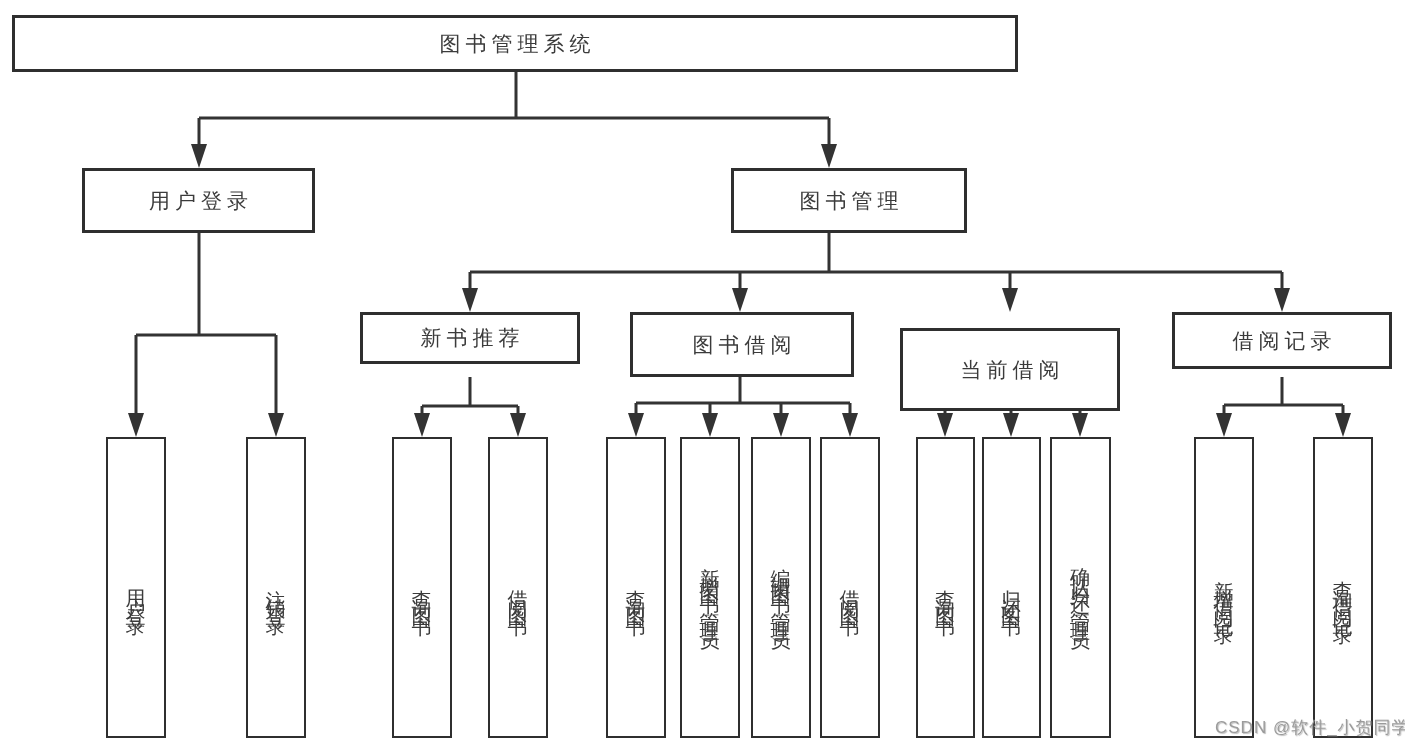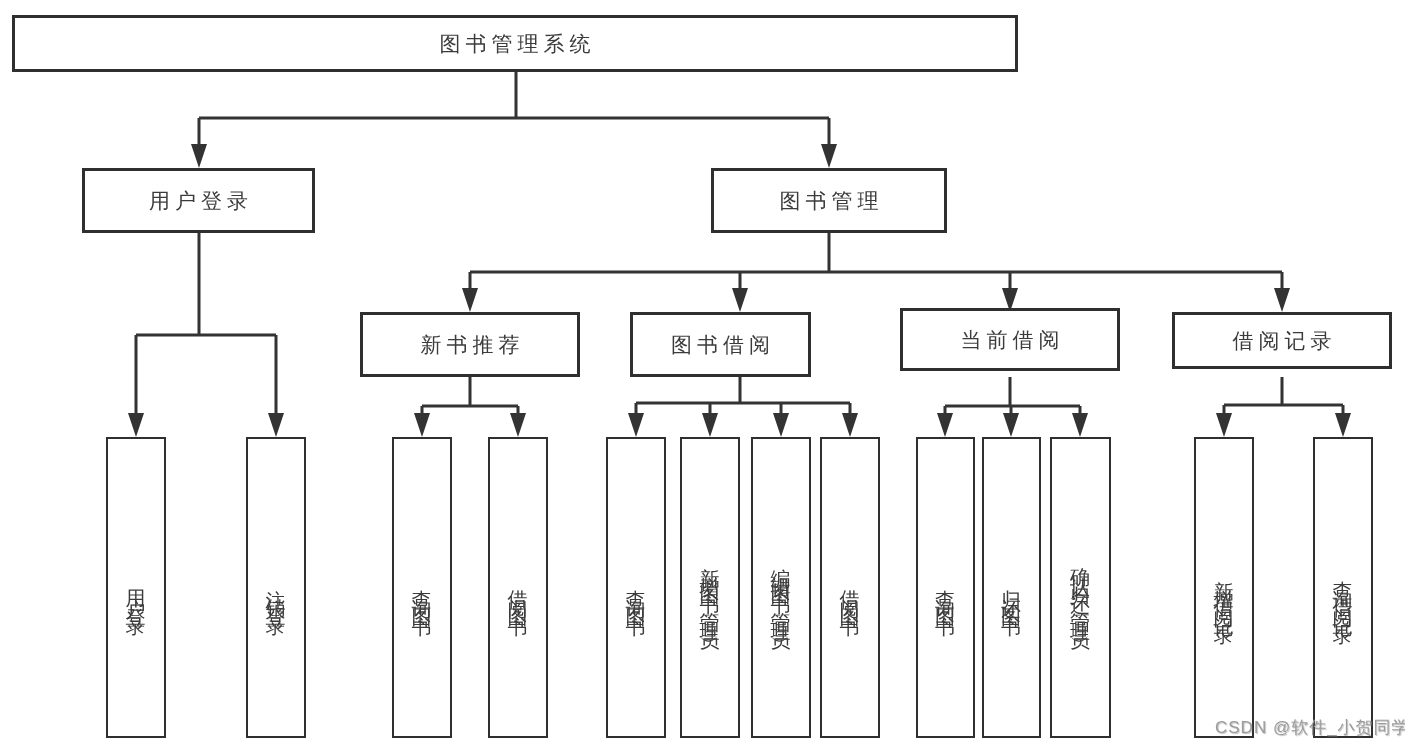--- a/index.html
+++ b/index.html
@@ -97,31 +97,31 @@
     <polygon points="1335,413 1351,413 1343,437"></polygon>
   </svg>
 
   <div class="node" style="left:12px;top:15px;width:1006px;height:57px">
     <span>图书管理系统</span>
   </div>
 
   <div class="node" style="left:82px;top:168px;width:233px;height:65px">
     <span>用户登录</span>
   </div>
-  <div class="node" style="left:711px;top:168px;width:236px;height:65px">
+  <div class="node" style="left:731px;top:168px;width:236px;height:65px">
     <span>图书管理</span>
   </div>
 
-  <div class="node" style="left:360px;top:312px;width:220px;height:65px">
+  <div class="node" style="left:360px;top:312px;width:220px;height:52px">
     <span>新书推荐</span>
   </div>
-  <div class="node" style="left:630px;top:312px;width:181px;height:65px">
+  <div class="node" style="left:630px;top:312px;width:224px;height:65px">
     <span>图书借阅</span>
   </div>
-  <div class="node" style="left:900px;top:308px;width:220px;height:63px">
+  <div class="node" style="left:900px;top:328px;width:220px;height:83px">
     <span>当前借阅</span>
   </div>
   <div class="node" style="left:1172px;top:312px;width:220px;height:57px">
     <span>借阅记录</span>
   </div>
 
   <div class="node leaf" style="left:106px;top:437px;width:60px;height:301px">
     <span class="vtext">用户登录</span>
   </div>
   <div class="node leaf" style="left:246px;top:437px;width:60px;height:301px">

